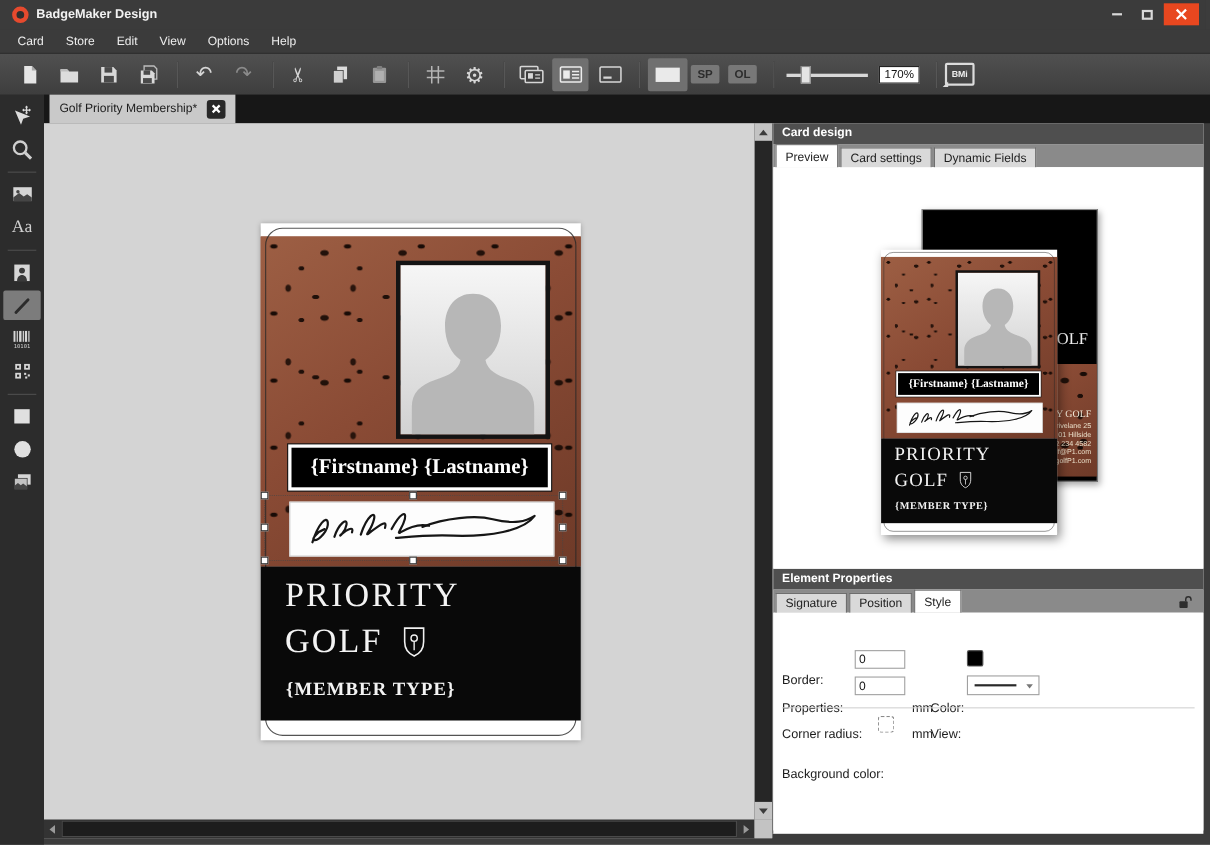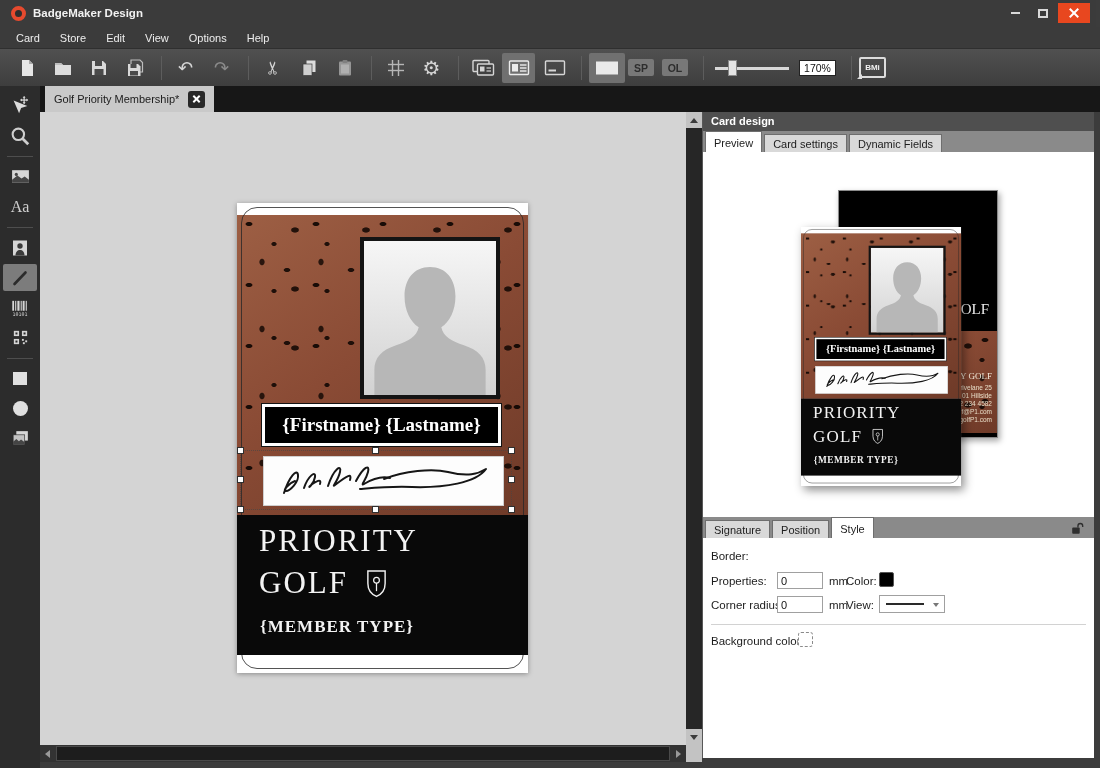--- a/index.html
+++ b/index.html
@@ -126,21 +126,21 @@
     border:1px solid #8a8a8a; box-shadow:2px 3px 6px rgba(0,0,0,.35); z-index:1; }
   .back-card .b-leather { position:absolute; left:0; right:0; top:140px; bottom:4px; }
   .back-card .b-brand { position:absolute; right:8px; top:110px; color:#eee; font-family:"Liberation Serif", serif; font-size:15px; }
   .back-card .b-text { position:absolute; right:5px; top:180px; text-align:right; color:#eadfc9; }
   .back-card .b-club { font-family:"Liberation Serif", serif; font-size:9px; color:#f0e8d8; margin-bottom:3px; }
   .back-card .b-line { font-size:6.5px; line-height:8px; }
   .front-card { position:absolute; left:98px; top:75px; width:160px; height:259px; z-index:2; box-shadow:3px 4px 9px rgba(0,0,0,.45); }
   .front-card .golfcard { transform:scale(0.55); transform-origin:0 0; }
   
   .form { position:relative; height:198px; font-size:11.5px; color:#1c1c1c; background:#fff; }
-  .lbl { position:absolute; }
+  .lbl { position:absolute;margin-top:44px; }
   .tinput { position:absolute; width:46px; height:17px; border:1px solid #a0a0a0; font-size:11px;
     font-family:"Liberation Sans",sans-serif; padding:0 0 0 3px; color:#111; }
   .swatch-black { position:absolute; width:15px; height:15px; background:#000; border:1px solid #555; border-radius:2px; }
   .swatch-bg { position:absolute; width:15px; height:15px; background:#fff; border:1px dashed #8a8a8a; border-radius:3px; }
   .dropdown { position:absolute; width:66px; height:18px; background:#fff; border:1px solid #a0a0a0;
     display:flex; align-items:center; padding-left:6px; }
   .dd-line { width:38px; border-top:2px solid #2a2a2a; }
   .dd-caret { position:absolute; right:5px; top:7px; width:0; height:0;
     border-left:3.5px solid transparent; border-right:3.5px solid transparent; border-top:4px solid #777; }
   .fsep { position:absolute; left:8px; right:8px; height:1px; background:#d2d2d2; }
@@ -497,20 +497,21 @@
               <circle cx="12" cy="11.5" r="3" fill="none" stroke="#f0f0f0" stroke-width="1.3"></circle>
               <line x1="12" y1="14.5" x2="12" y2="23" stroke="#f0f0f0" stroke-width="1.3"></line>
             </svg>
           </div>
           <div class="membertype">{MEMBER TYPE}</div>
         </div>
       </div>
     </div>
   </div>
 
+  <div class="panel-h">Element Properties</div>
   <div class="ptabs">
     <div class="ptab">Signature</div>
     <div class="ptab">Position</div>
     <div class="ptab active">Style</div>
     <div class="lock">
       <svg width="15" height="14" viewBox="0 0 17 14">
         <rect x="2.5" y="6.5" width="8.5" height="7" rx="1" fill="#2e2e2e"></rect>
         <path d="M9 6.5 V4.6 a2.7 2.7 0 0 1 5.4 0 V6" fill="none" stroke="#2e2e2e" stroke-width="1.5"></path>
       </svg>
     </div>

